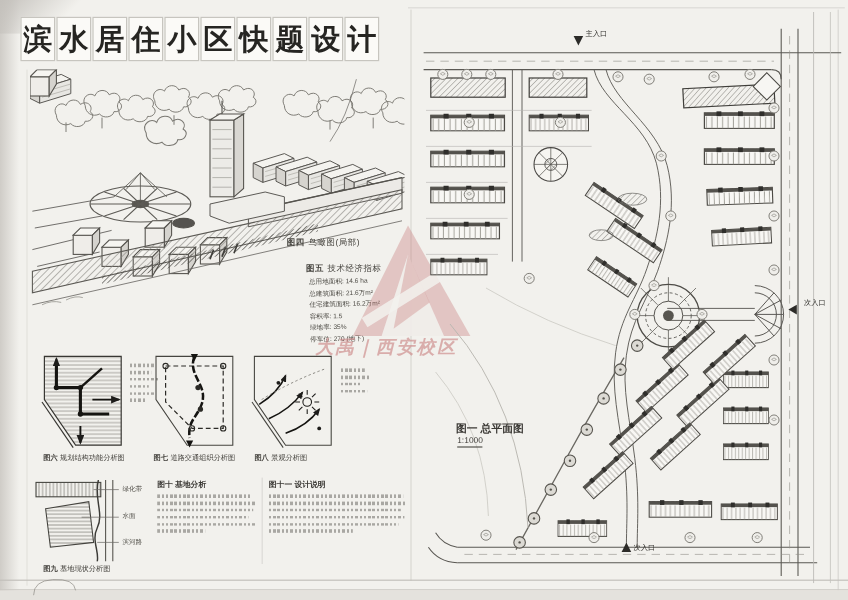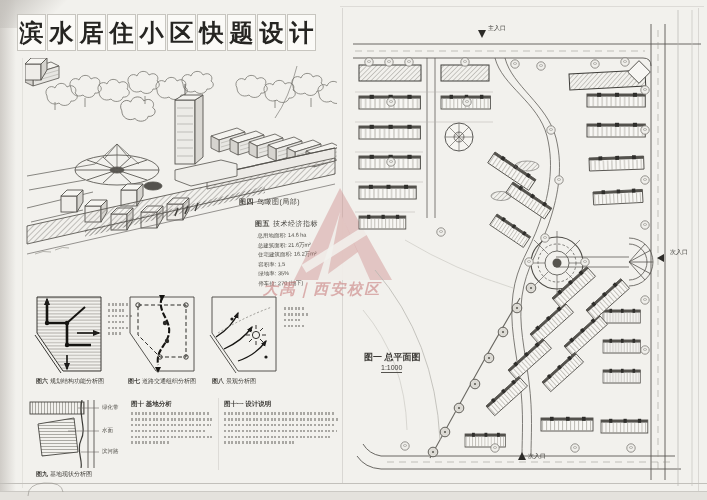--- a/index.html
+++ b/index.html
@@ -31,21 +31,21 @@
   
   .diag-cap{position:absolute;font-size:6px;color:#3f3d38;white-space:nowrap;}
   .diag-cap b{margin-right:2px;}
   
   .scr{height:2.4px;margin:3.4px 0;background:repeating-linear-gradient(90deg,#6d6b66 0 2px,rgba(0,0,0,0) 2px 3.6px);opacity:.55;}
   .note-block{position:absolute;}
   .note-head{font-size:6.5px;font-weight:bold;color:#3b3935;margin-bottom:2px;white-space:nowrap;}
   .sec-label{position:absolute;font-size:5.5px;color:#4c4a44;white-space:nowrap;}
   
   .plan-label{position:absolute;font-size:6px;color:#33322e;white-space:nowrap;}
-  .plan-cap{position:absolute;left:364px;top:351px;font-size:9px;font-weight:bold;color:#3b3935;white-space:nowrap;}
+  .plan-cap{position:absolute;left:380px;top:351px;font-size:9px;font-weight:bold;color:#3b3935;white-space:nowrap;}
   .plan-scale{position:absolute;left:381px;top:364px;font-size:7px;color:#3b3935;border-bottom:1px solid #55534e;padding-bottom:1px;}
   svg{display:block;}
 </style>
 </head>
 <body>
 
 <div class="sheet">
 
   <div class="edge-left"></div>
   <div class="edge-top-smudge"></div>

